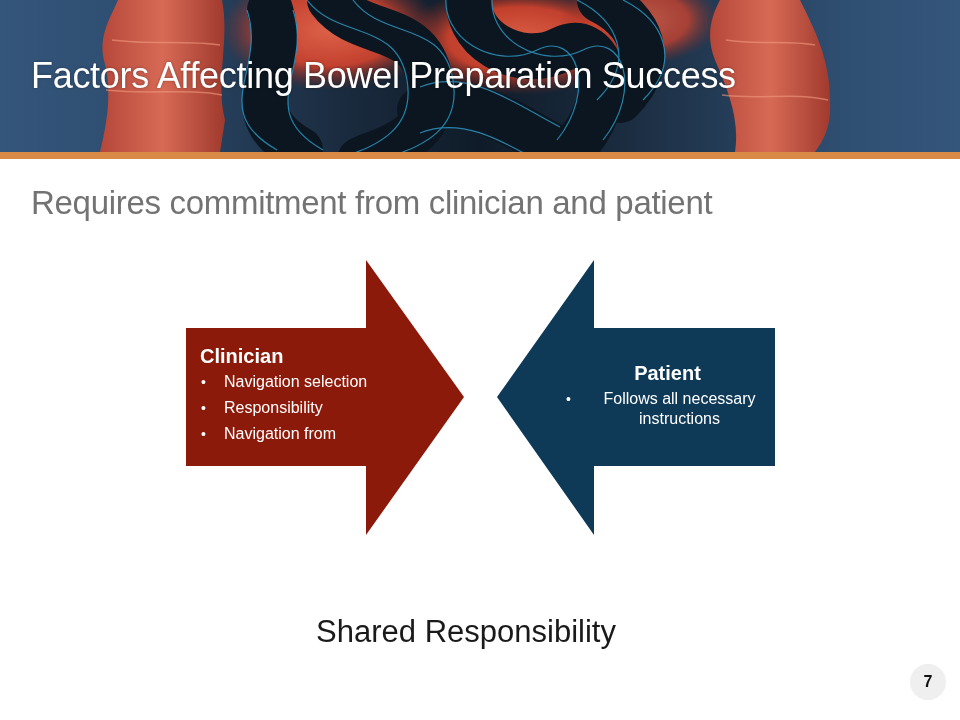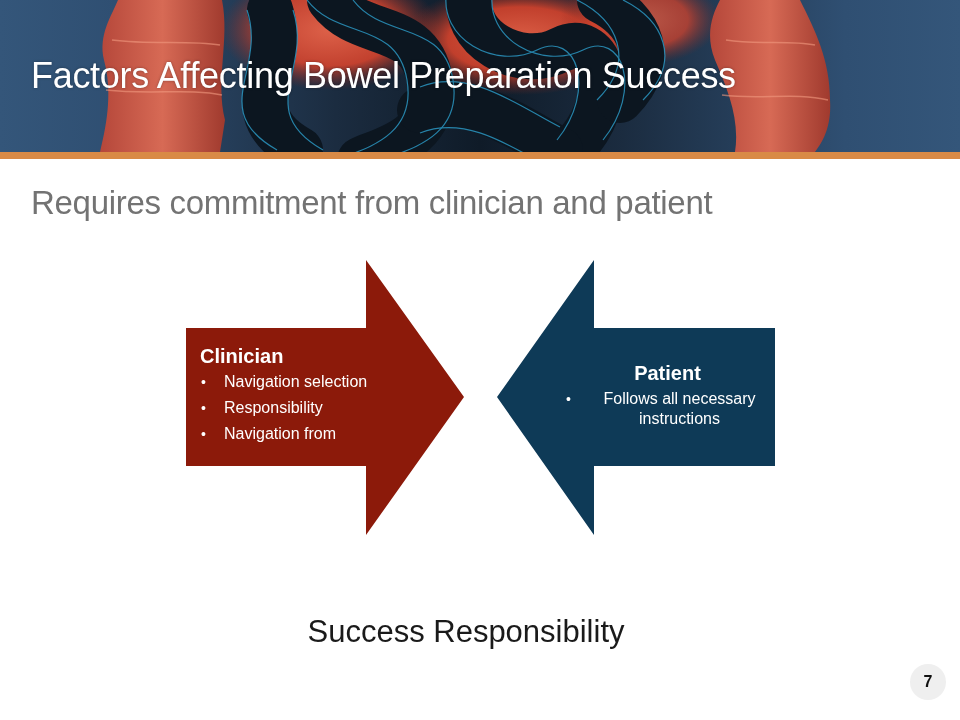--- a/index.html
+++ b/index.html
@@ -157,14 +157,14 @@
     <div class="arrow-heading">Patient</div>
     <ul class="bullet-list">
       <li class="bullet-item">
         <span class="bullet-dot">•</span>
         <span>Follows all necessary instructions</span>
       </li>
     </ul>
   </div>
 </div>
 
-<div class="footer-caption">Success Responsibility</div>
+<div class="footer-caption">Shared Responsibility</div>
 <div class="page-number">7</div>
 
 </body></html>

